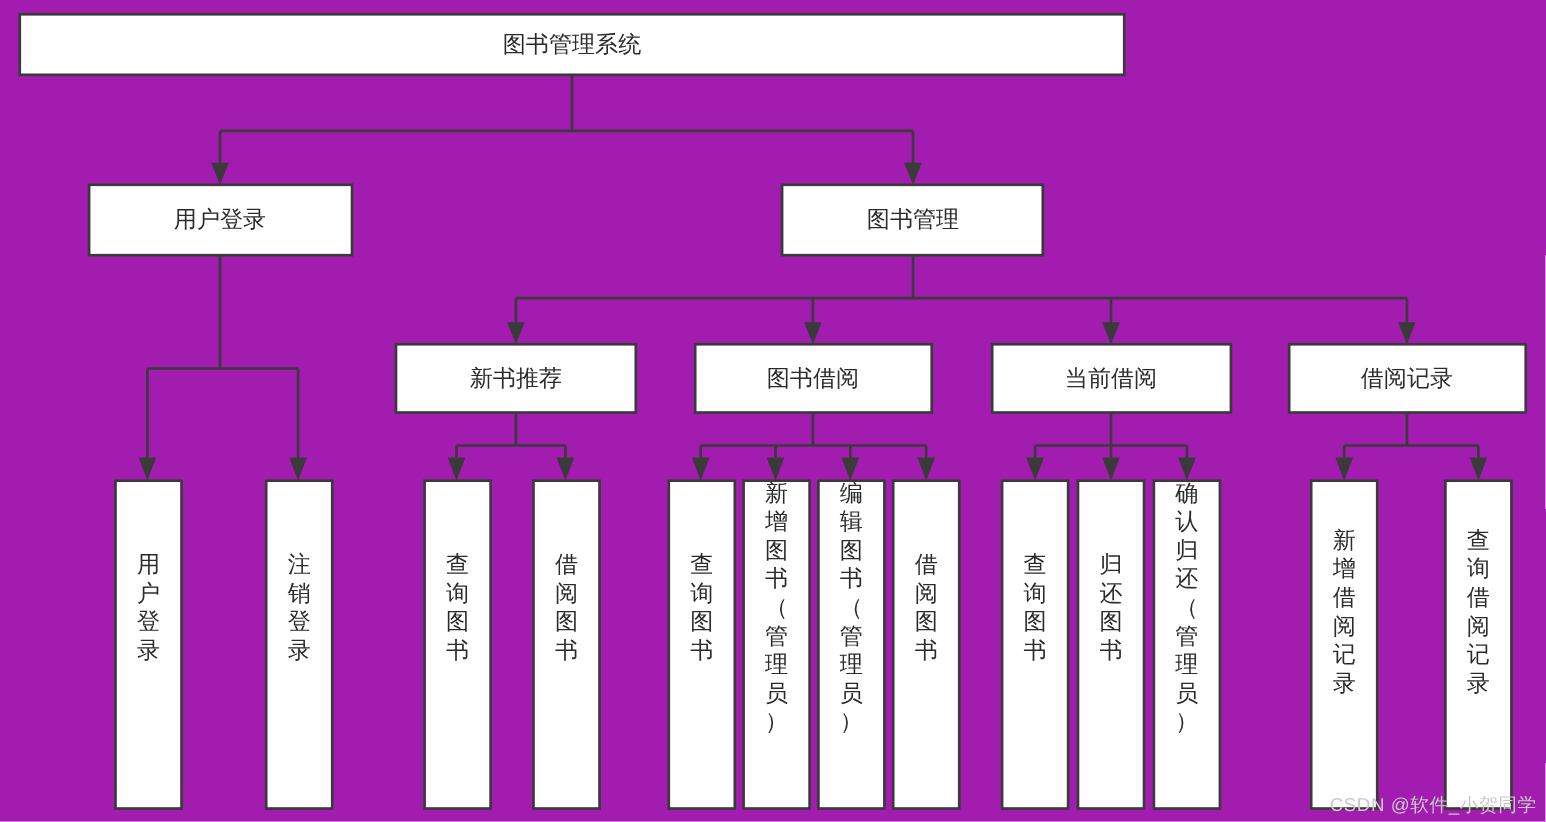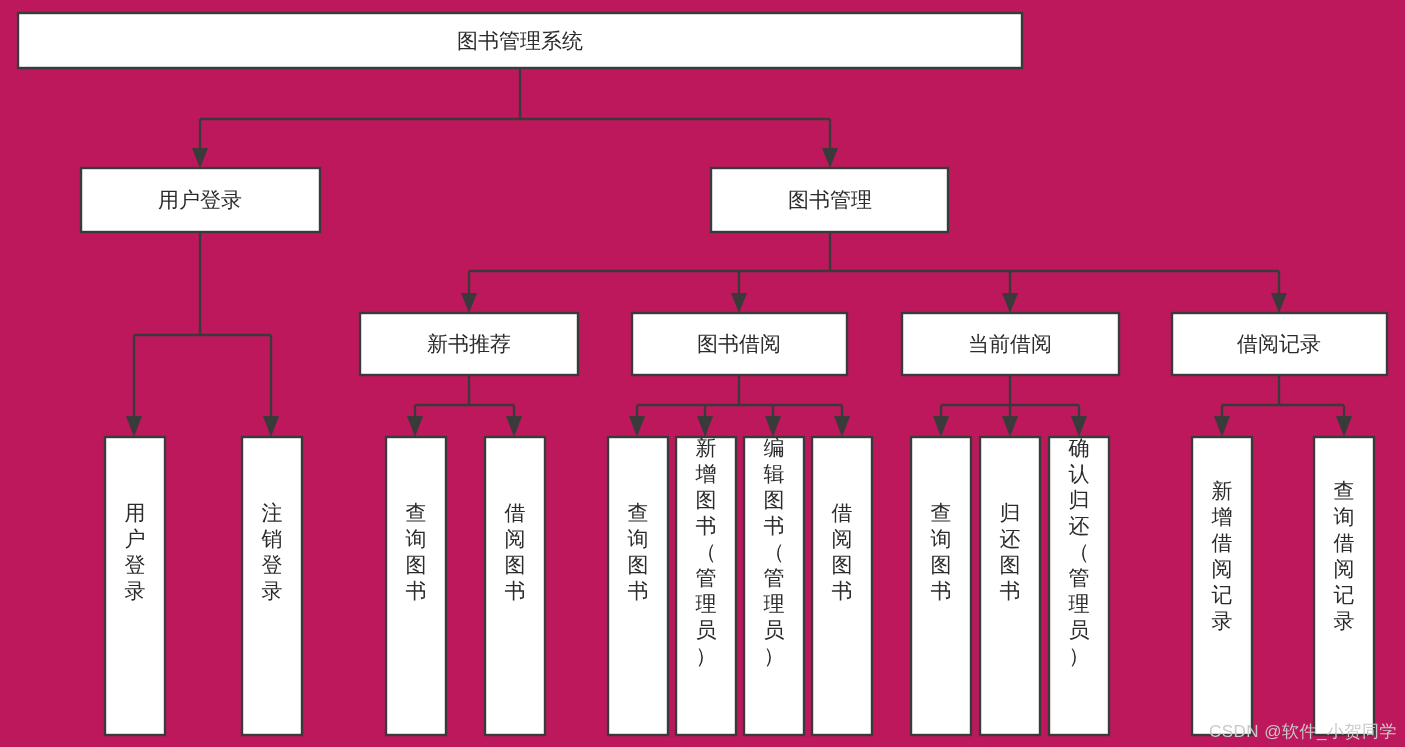--- a/index.html
+++ b/index.html
@@ -7,21 +7,21 @@
     padding: 0;
     background: #ffffff;
   }
   body {
     font-family: "Liberation Sans", "DejaVu Sans", sans-serif;
   }
   #diagram-root {
     position: relative;
     width: 1405px;
     height: 747px;
-    background: #be185d;
+    background: #a21caf;
     overflow: hidden;
   }
   svg#diagram-svg {
     position: absolute;
     left: 0;
     top: 0;
     width: 1405px;
     height: 747px;
     display: block;
   }

